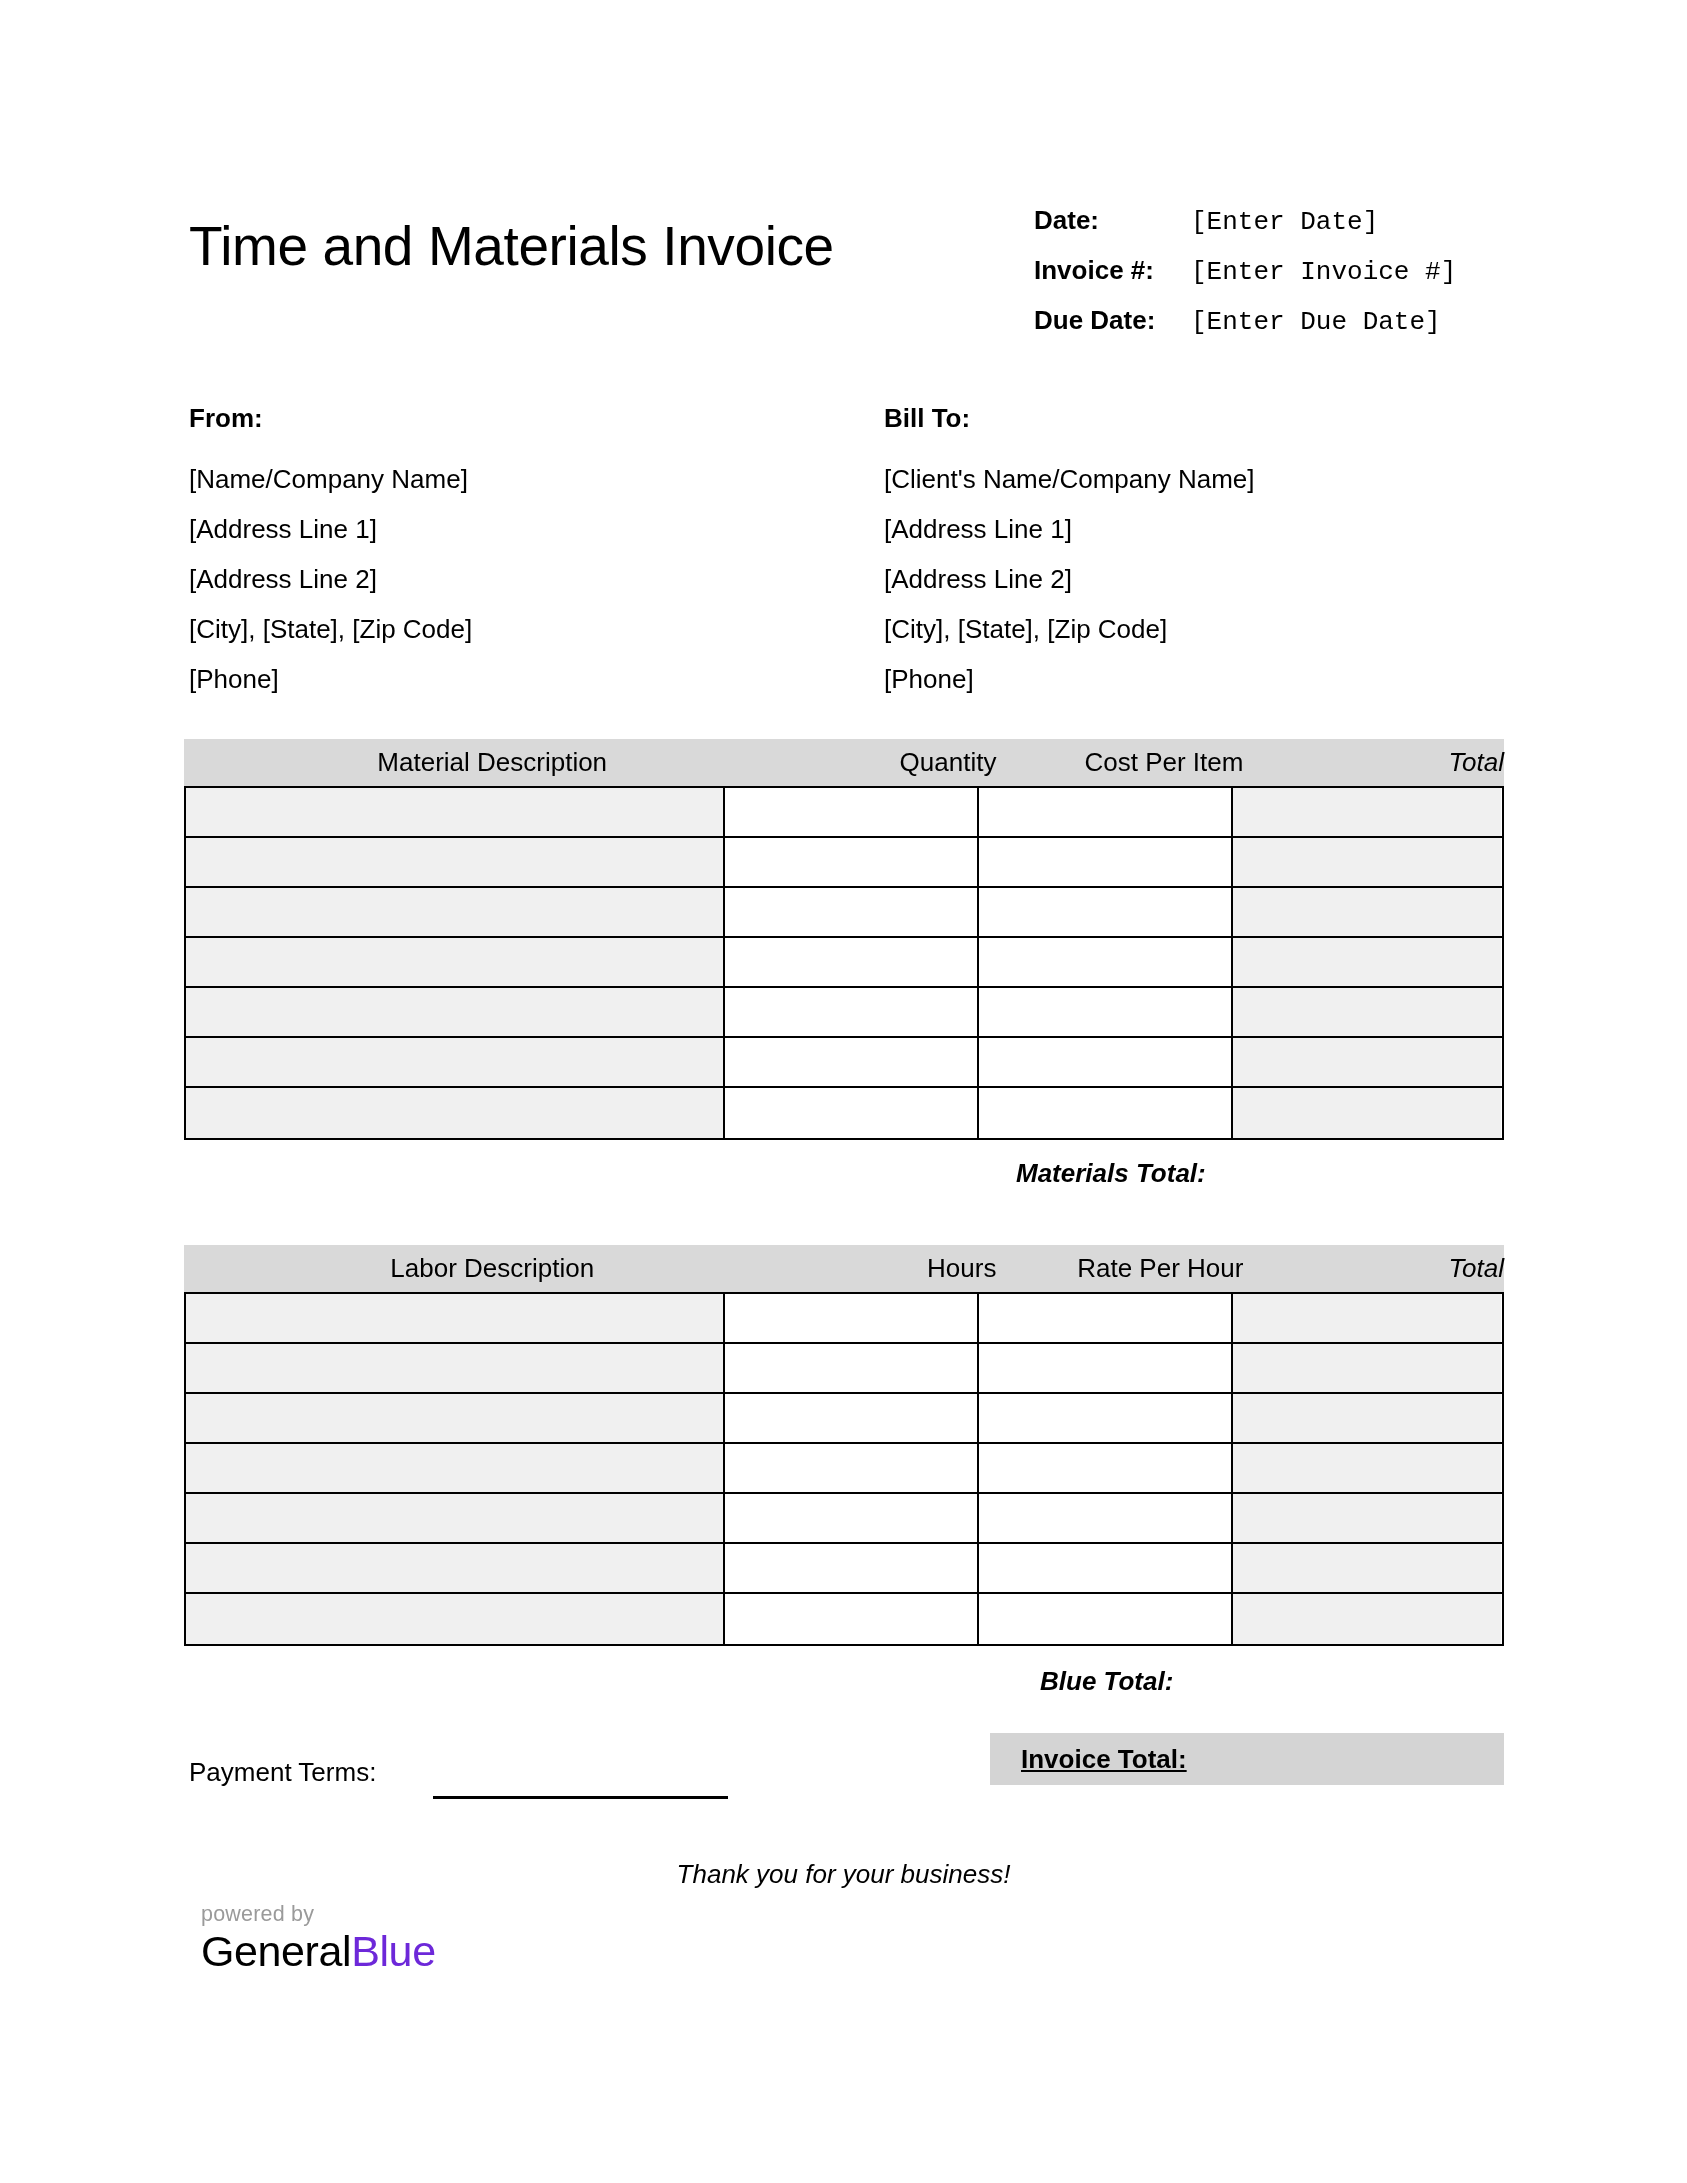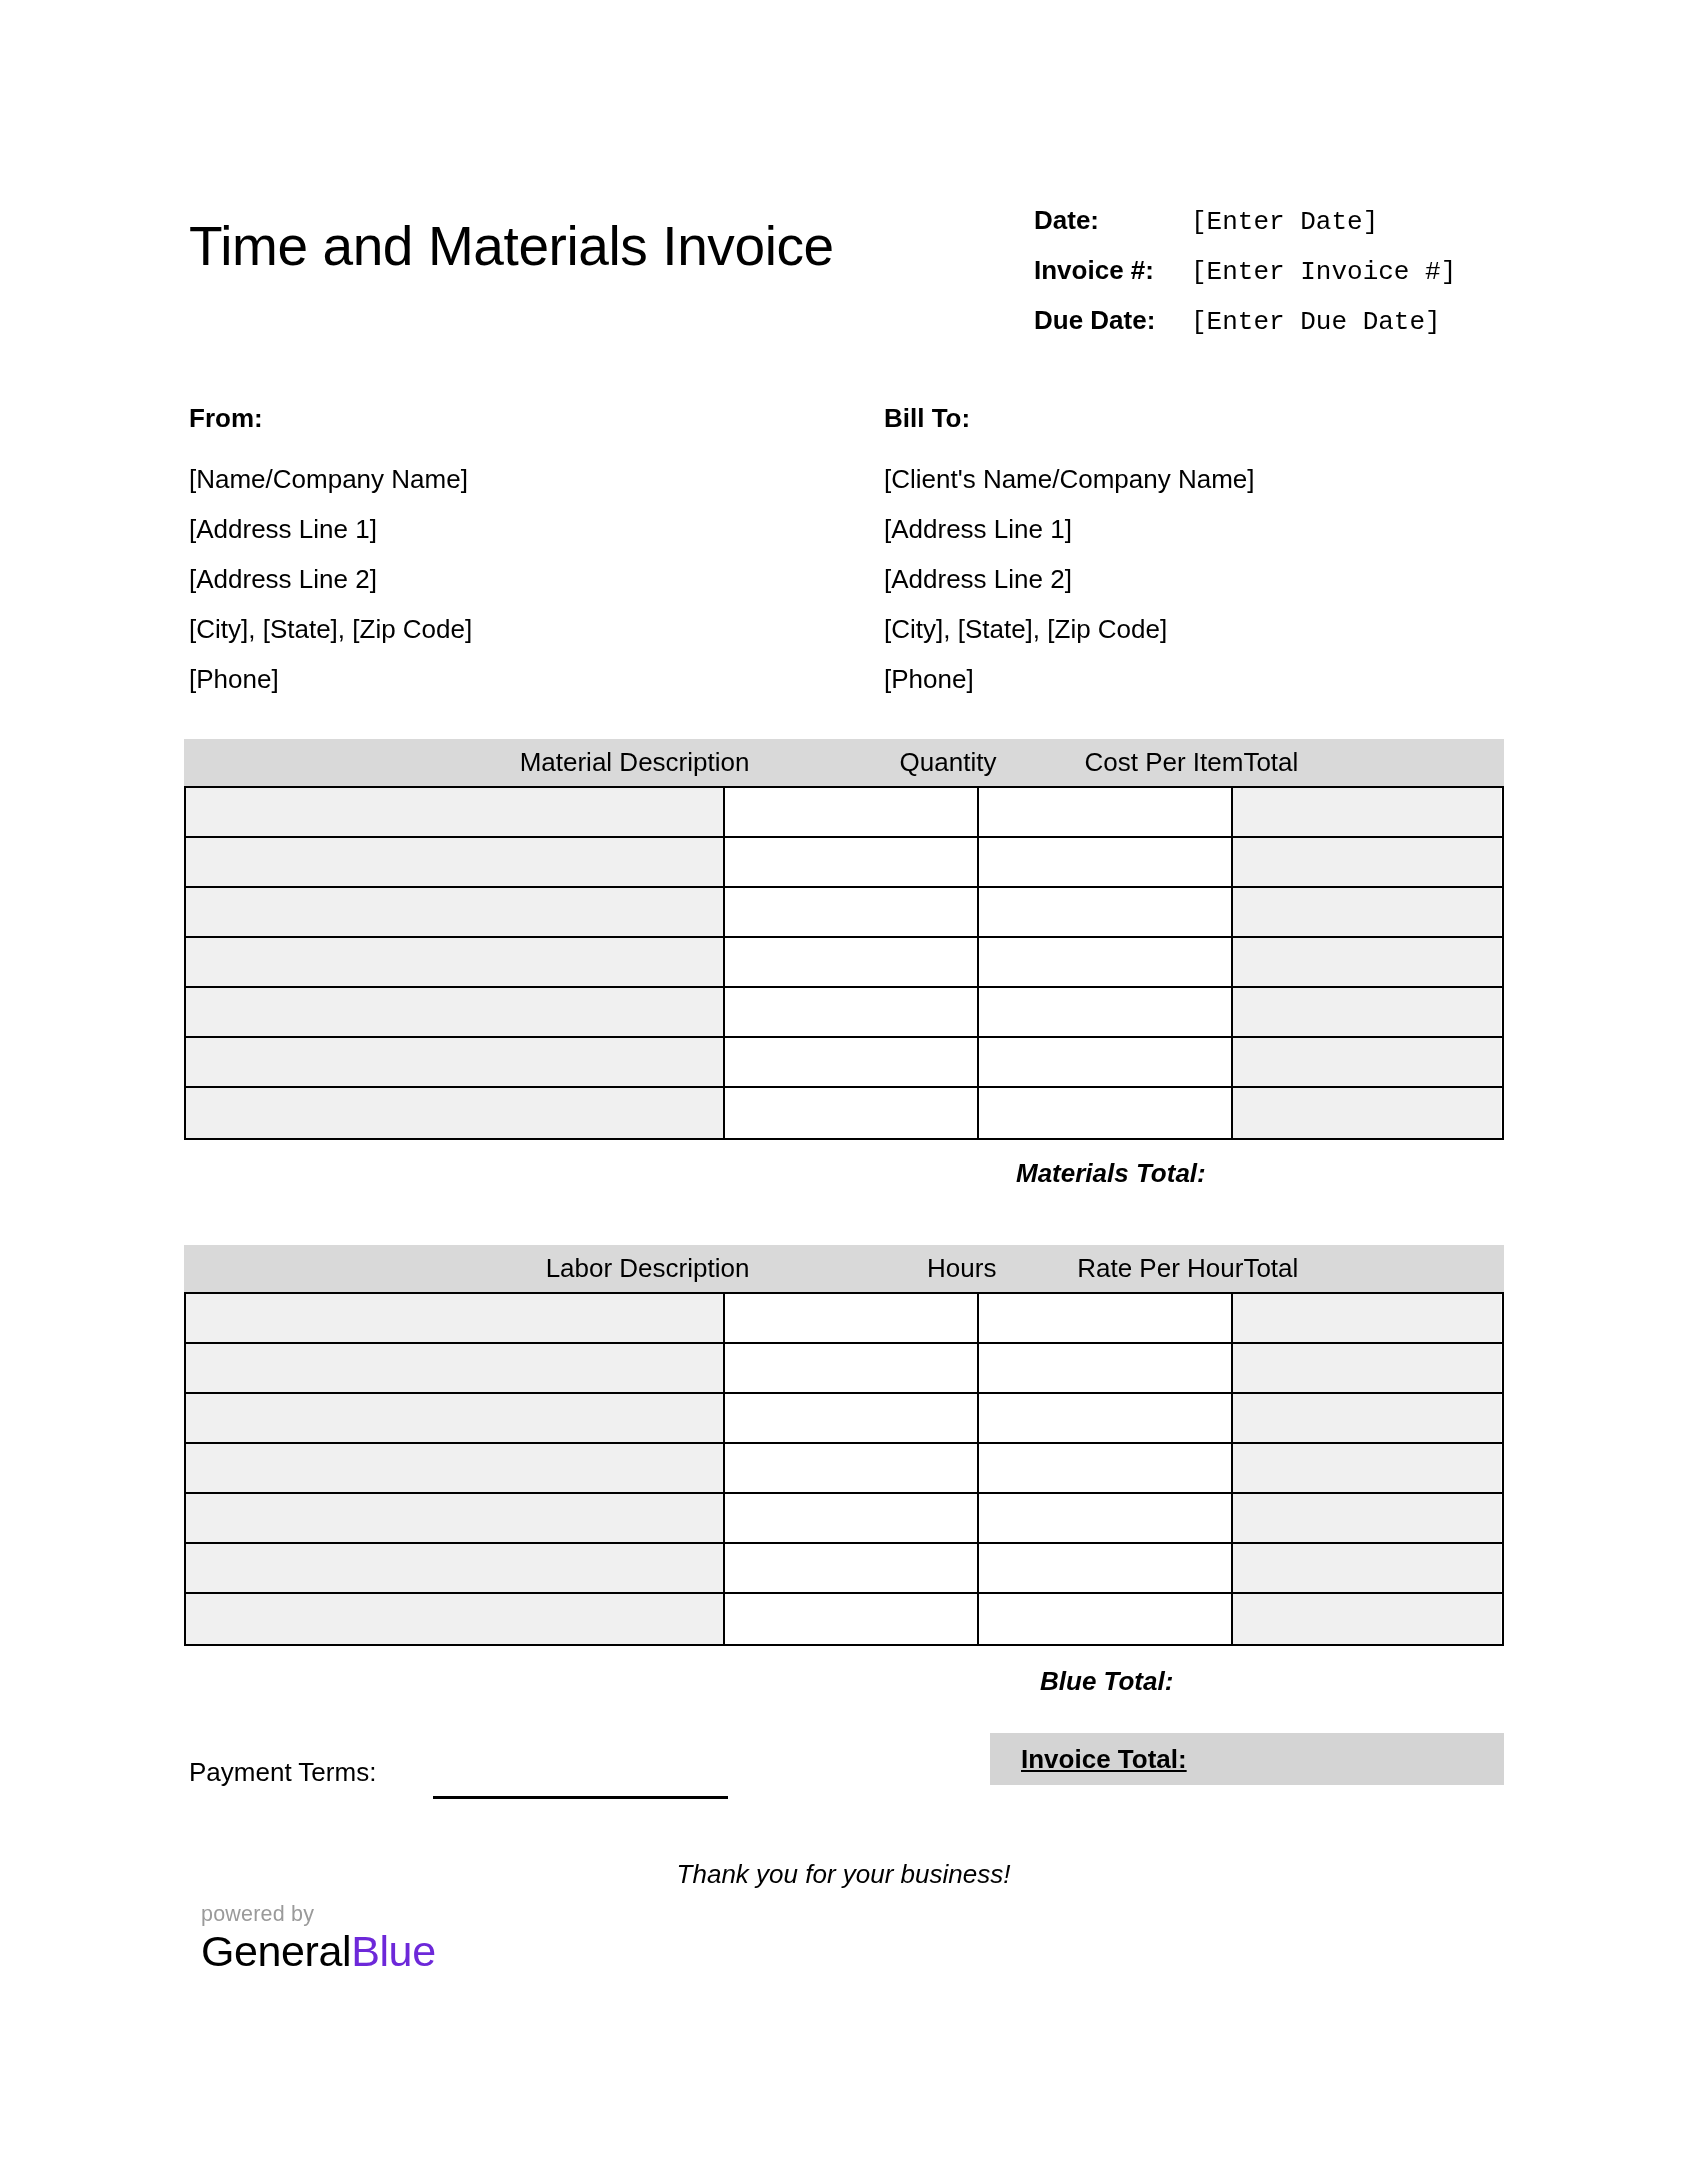--- a/index.html
+++ b/index.html
@@ -96,24 +96,24 @@
     display: flex;
     background: #d9d9d9;
     height: 47px;
     align-items: center;
   }
   .th {
     font-size: 26px;
     font-weight: 400;
     box-sizing: border-box;
   }
-  .th-desc  { width: 544px; padding-left: 15px; text-align: right; margin-left: 36px; }
+  .th-desc  { width: 544px; padding-left: 15px; text-align: center; margin-left: 36px; }
   .th-c2    { width: 254px; text-align: right; }
   .th-c3    { width: 254px; text-align: right; }
-  .th-c4    { width: 268px; text-align: left; }
+  .th-c4    { width: 268px; text-align: right; font-style: italic; }
 
   .tbl-body {
     border-left: 2.5px solid #000;
     border-right: 2.5px solid #000;
     border-top: 2.5px solid #000;
     border-bottom: 2.5px solid #000;
     box-sizing: border-box;
   }
   .tr {
     display: flex;

